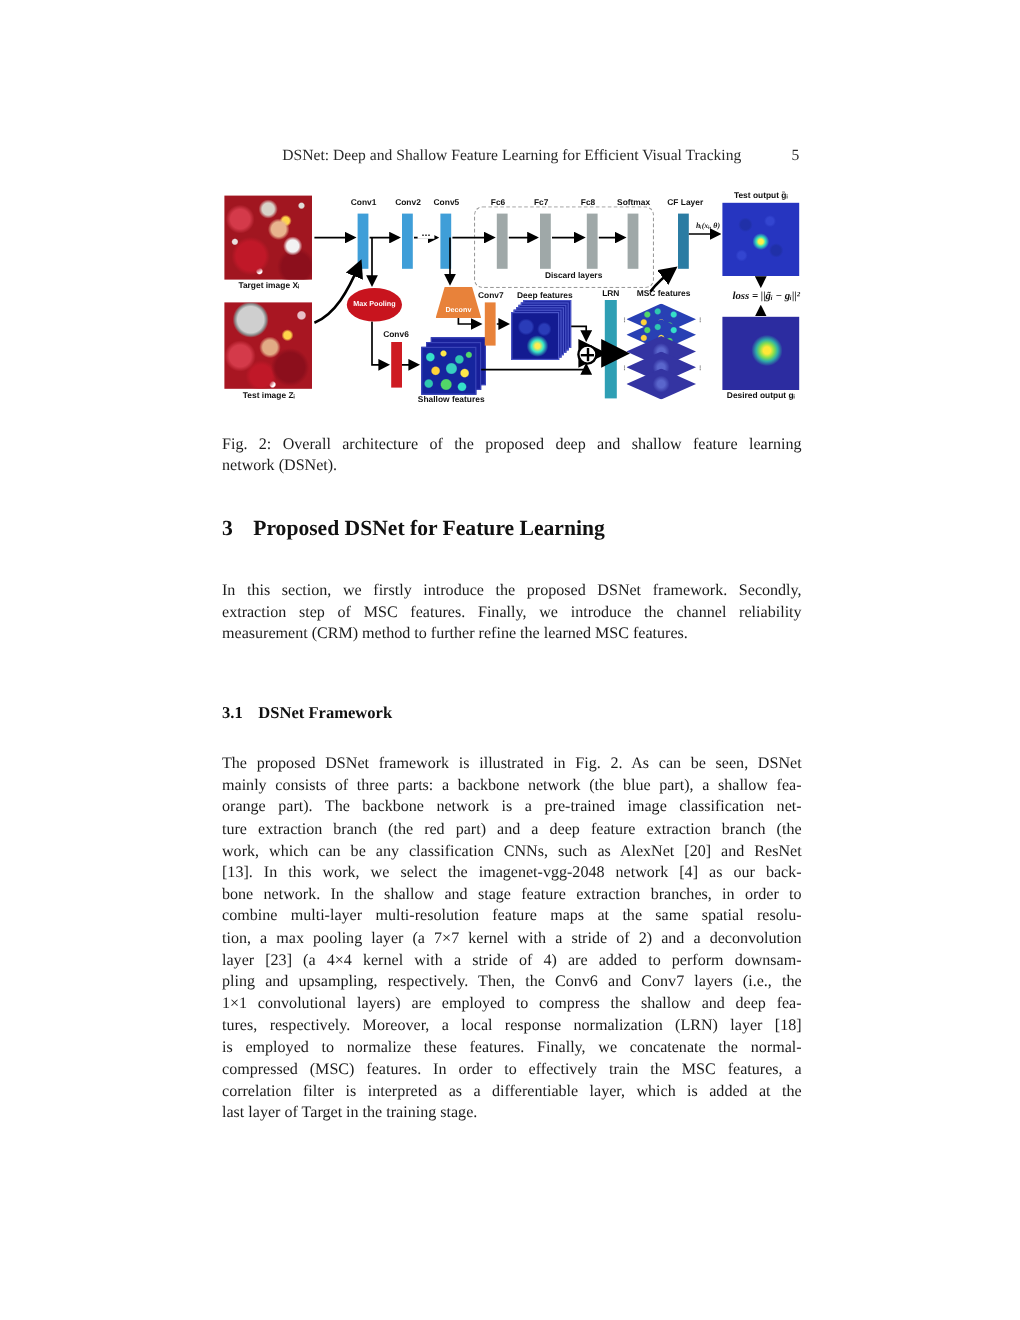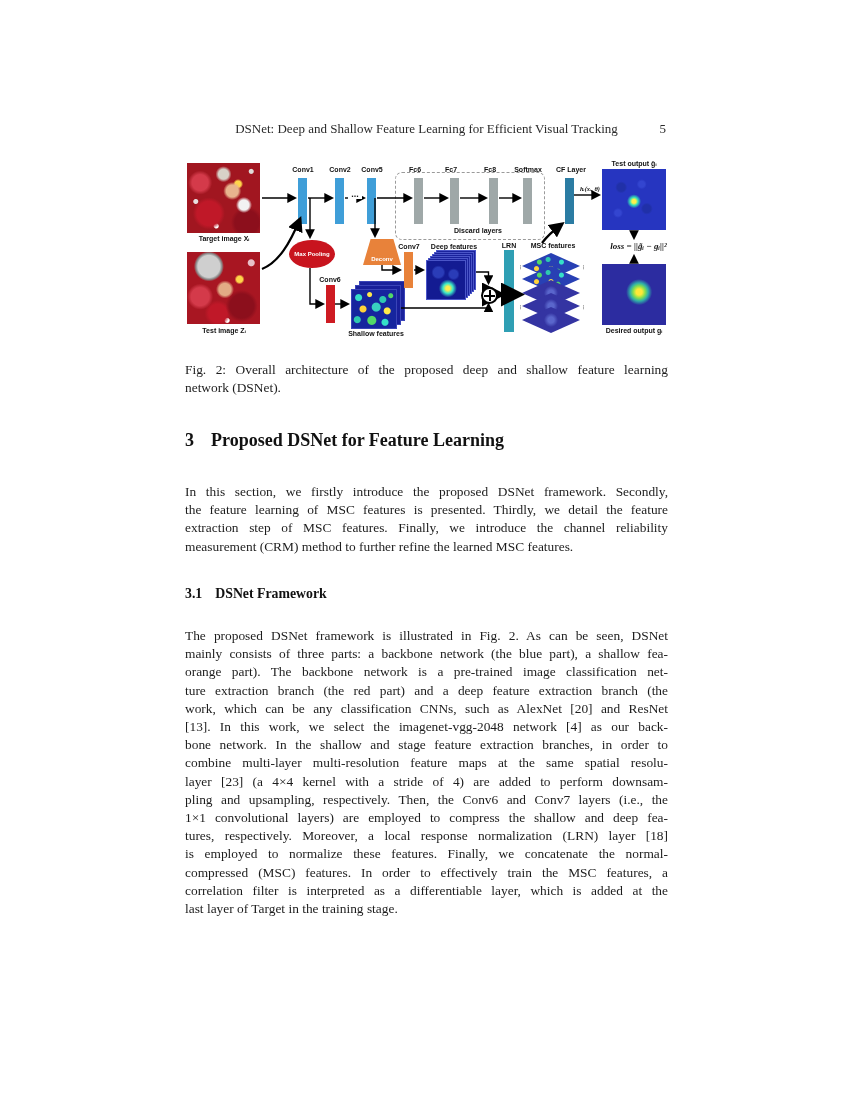--- a/index.html
+++ b/index.html
@@ -250,38 +250,38 @@
       <div class="pline">Fig. 2: Overall architecture of the proposed deep and shallow feature learning</div>
       <div class="pline last">network (DSNet).</div>
     </div>
 
   <div class="sechead">
     <span class="num">3</span><span>Proposed DSNet for Feature Learning</span>
   </div>
 
   <div class="para para1">
       <div class="pline">In this section, we firstly introduce the proposed DSNet framework. Secondly,</div>
-      <div class="pline">the feature learning of MSC features is presented. Thirdly, we detail the feature</div>
       <div class="pline">extraction step of MSC features. Finally, we introduce the channel reliability</div>
       <div class="pline last">measurement (CRM) method to further refine the learned MSC features.</div>
     </div>
 
   <div class="subhead">
     <span class="num">3.1</span><span>DSNet Framework</span>
   </div>
 
   <div class="para para2">
       <div class="pline">The proposed DSNet framework is illustrated in Fig. 2. As can be seen, DSNet</div>
       <div class="pline">mainly consists of three parts: a backbone network (the blue part), a shallow fea-</div>
       <div class="pline">orange part). The backbone network is a pre-trained image classification net-</div>
       <div class="pline">ture extraction branch (the red part) and a deep feature extraction branch (the</div>
       <div class="pline">work, which can be any classification CNNs, such as AlexNet [20] and ResNet</div>
       <div class="pline">[13]. In this work, we select the imagenet-vgg-2048 network [4] as our back-</div>
       <div class="pline">bone network. In the shallow and stage feature extraction branches, in order to</div>
       <div class="pline">combine multi-layer multi-resolution feature maps at the same spatial resolu-</div>
+      <div class="pline">tion, a max pooling layer (a 7×7 kernel with a stride of 2) and a deconvolution</div>
       <div class="pline">layer [23] (a 4×4 kernel with a stride of 4) are added to perform downsam-</div>
       <div class="pline">pling and upsampling, respectively. Then, the Conv6 and Conv7 layers (i.e., the</div>
       <div class="pline">1×1 convolutional layers) are employed to compress the shallow and deep fea-</div>
       <div class="pline">tures, respectively. Moreover, a local response normalization (LRN) layer [18]</div>
       <div class="pline">is employed to normalize these features. Finally, we concatenate the normal-</div>
       <div class="pline">compressed (MSC) features. In order to effectively train the MSC features, a</div>
       <div class="pline">correlation filter is interpreted as a differentiable layer, which is added at the</div>
       <div class="pline last">last layer of Target in the training stage.</div>
     </div>
 

